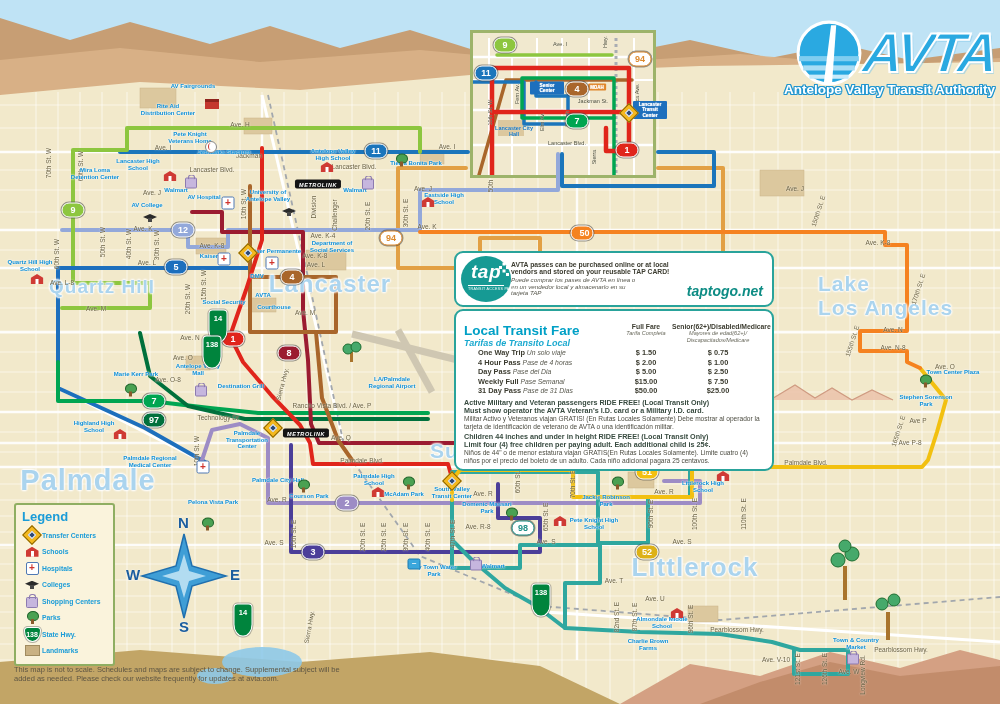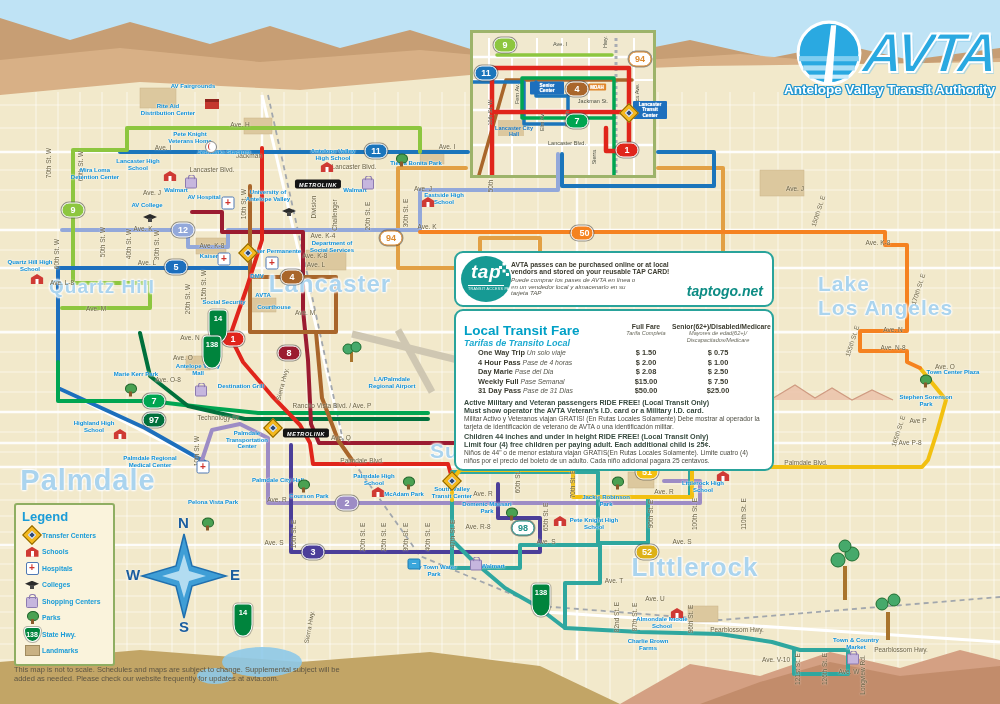--- a/index.html
+++ b/index.html
@@ -616,22 +616,22 @@
             <div class="fr-name"><b>One Way Trip</b><i>  Un solo viaje</i></div>
             <div class="fr-full">$ 1.50</div>
             <div class="fr-sen">$ 0.75</div>
           </div>
           <div class="fr">
             <div class="fr-name"><b>4 Hour Pass</b><i>  Pase de 4 horas</i></div>
             <div class="fr-full">$ 2.00</div>
             <div class="fr-sen">$ 1.00</div>
           </div>
           <div class="fr">
-            <div class="fr-name"><b>Day Marie</b><i>  Pase del Dia</i></div>
-            <div class="fr-full">$ 2.08</div>
+            <div class="fr-name"><b>Day Pass</b><i>  Pase del Dia</i></div>
+            <div class="fr-full">$ 5.00</div>
             <div class="fr-sen">$ 2.50</div>
           </div>
           <div class="fr">
             <div class="fr-name"><b>Weekly Full</b><i>  Pase Semanal</i></div>
             <div class="fr-full">$15.00</div>
             <div class="fr-sen">$ 7.50</div>
           </div>
           <div class="fr">
             <div class="fr-name"><b>31 Day Pass</b><i>  Pase de 31 Dias</i></div>
             <div class="fr-full">$50.00</div>

